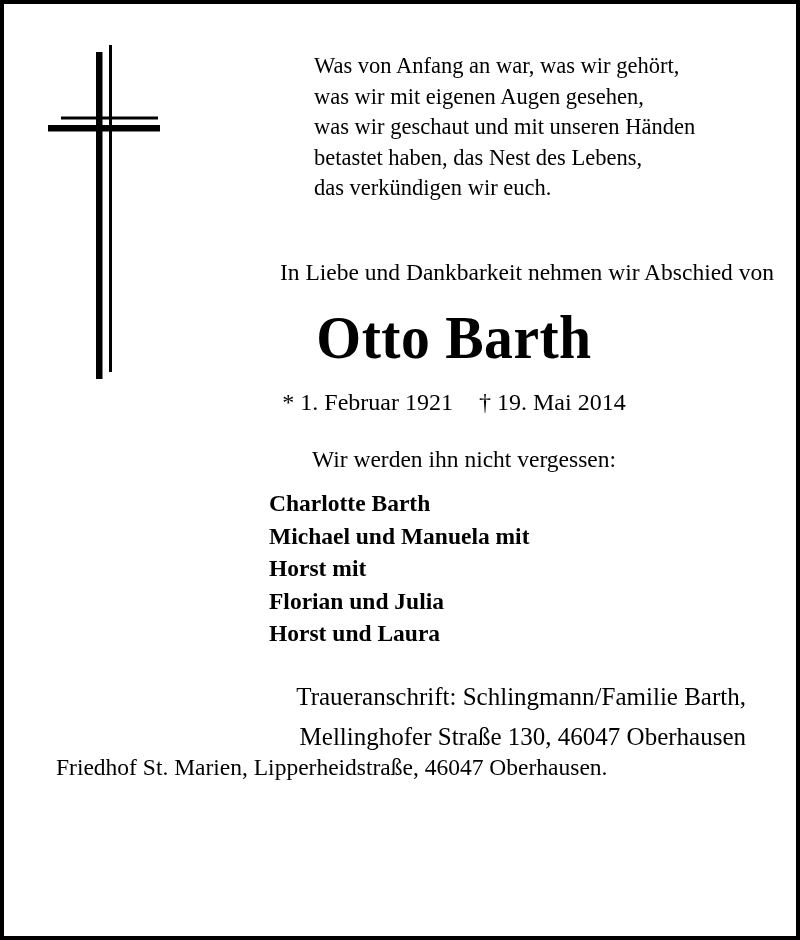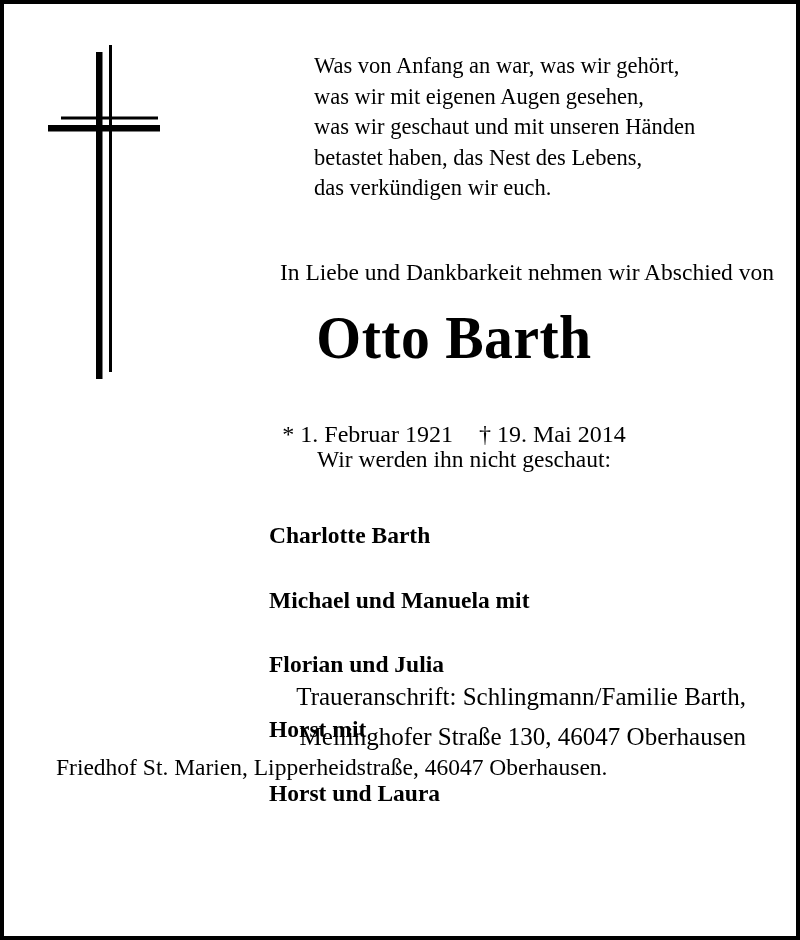--- a/index.html
+++ b/index.html
@@ -71,21 +71,20 @@
 
   
   .dates {
     position: absolute;
     left: 120px;
     top: 383px;
     width: 660px;
     text-align: center;
     font-size: 24px;
     line-height: 30px;
-    margin-top: 32px;
   }
   .dates .date-gap {
     display: inline-block;
     width: 26px;
   }
 
   
   .remember-intro {
     position: absolute;
     left: 150px;
@@ -103,21 +102,20 @@
     top: 483px;
     width: 430px;
     text-align: left;
     font-size: 23.5px;
     line-height: 32.5px;
     font-weight: bold;
   }
   .survivors .survivor-line {
     display: block;
     white-space: nowrap;
-    margin-top: 32px;
   }
 
   
   .mourning-address {
     position: absolute;
     left: 52px;
     top: 673px;
     width: 690px;
     font-size: 25px;
     line-height: 40px;
@@ -163,27 +161,27 @@
 das verkündigen wir euch.</div>
 
   <div class="farewell">In Liebe und Dankbarkeit nehmen wir Abschied von</div>
 
   <div class="deceased-name">Otto Barth</div>
 
   <div class="dates">
     <span>* 1. Februar 1921</span><span class="date-gap"></span><span>† 19. Mai 2014</span>
   </div>
 
-  <div class="remember-intro">Wir werden ihn nicht geschaut:</div>
+  <div class="remember-intro">Wir werden ihn nicht vergessen:</div>
 
   <div class="survivors">
     <span class="survivor-line">Charlotte Barth</span>
     <span class="survivor-line">Michael und Manuela mit</span>
+    <span class="survivor-line">Horst mit</span>
     <span class="survivor-line">Florian und Julia</span>
-    <span class="survivor-line">Horst mit</span>
     <span class="survivor-line">Horst und Laura</span>
   </div>
 
   <div class="mourning-address">Traueranschrift: Schlingmann/Familie Barth,
 Mellinghofer Straße 130, 46047 Oberhausen</div>
 
   <div class="service-details">
     <div class="last-line">Friedhof St. Marien, Lipperheidstraße, 46047 Oberhausen.</div>
   </div>
 

